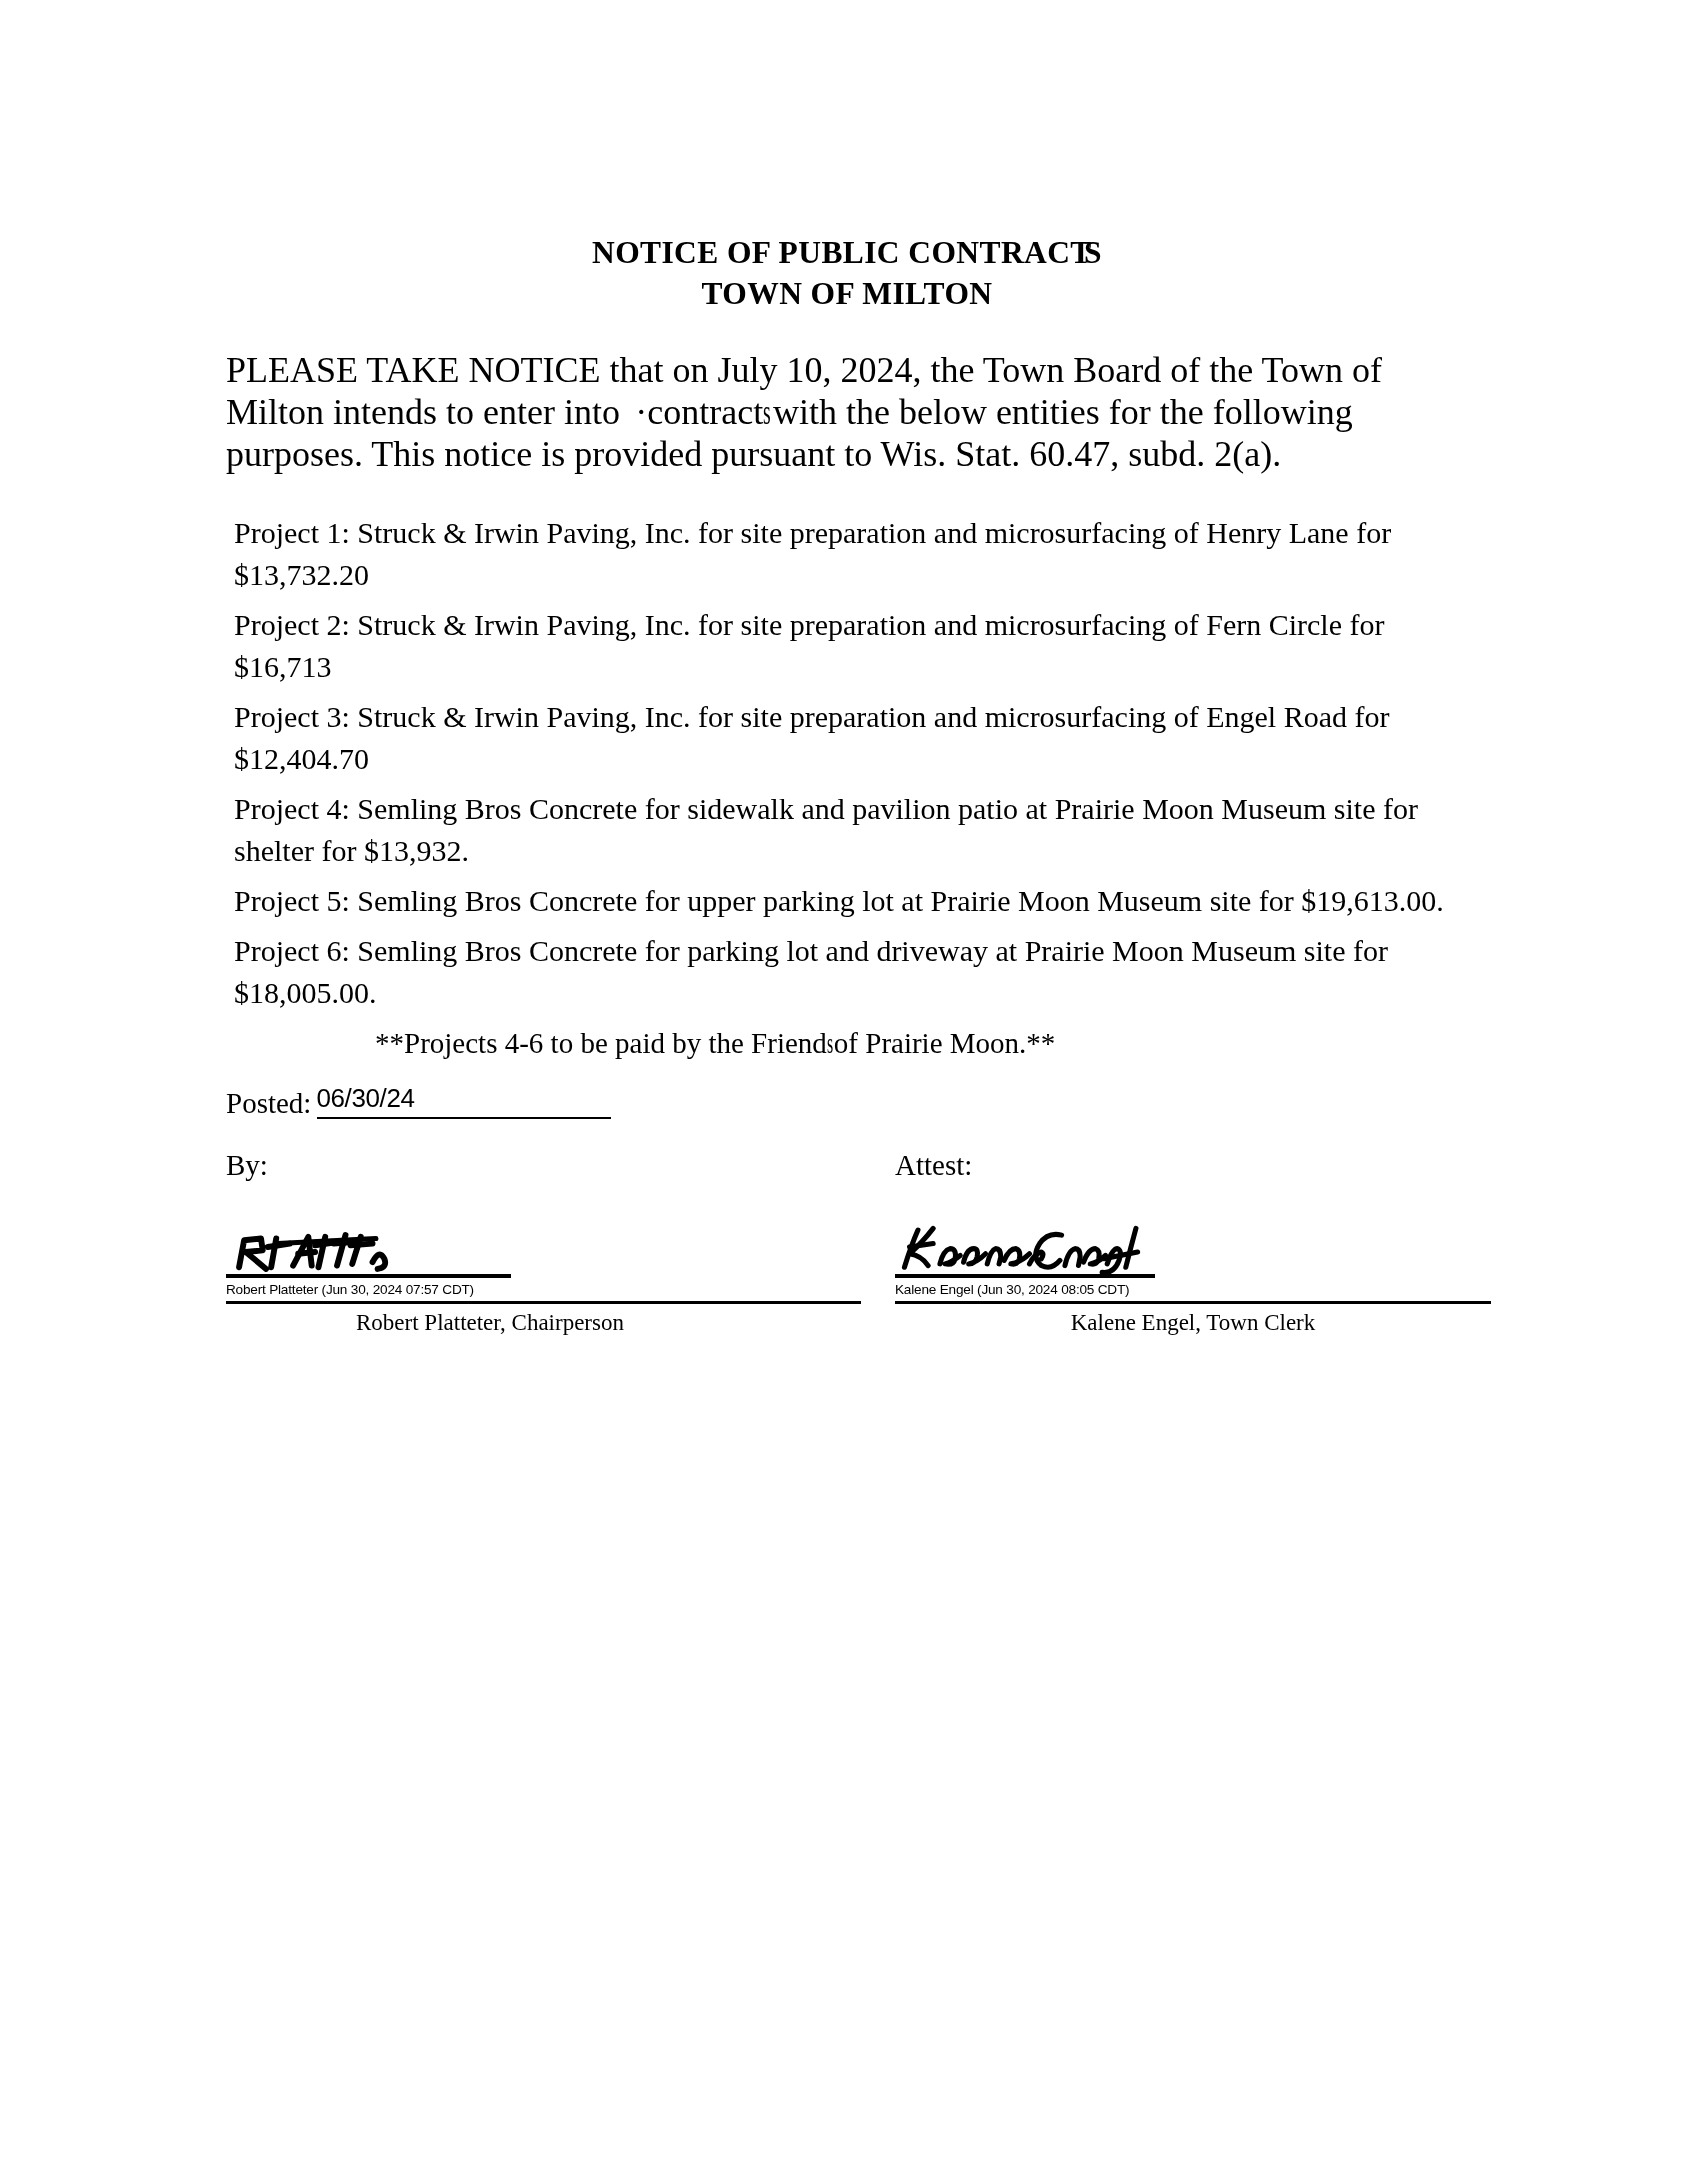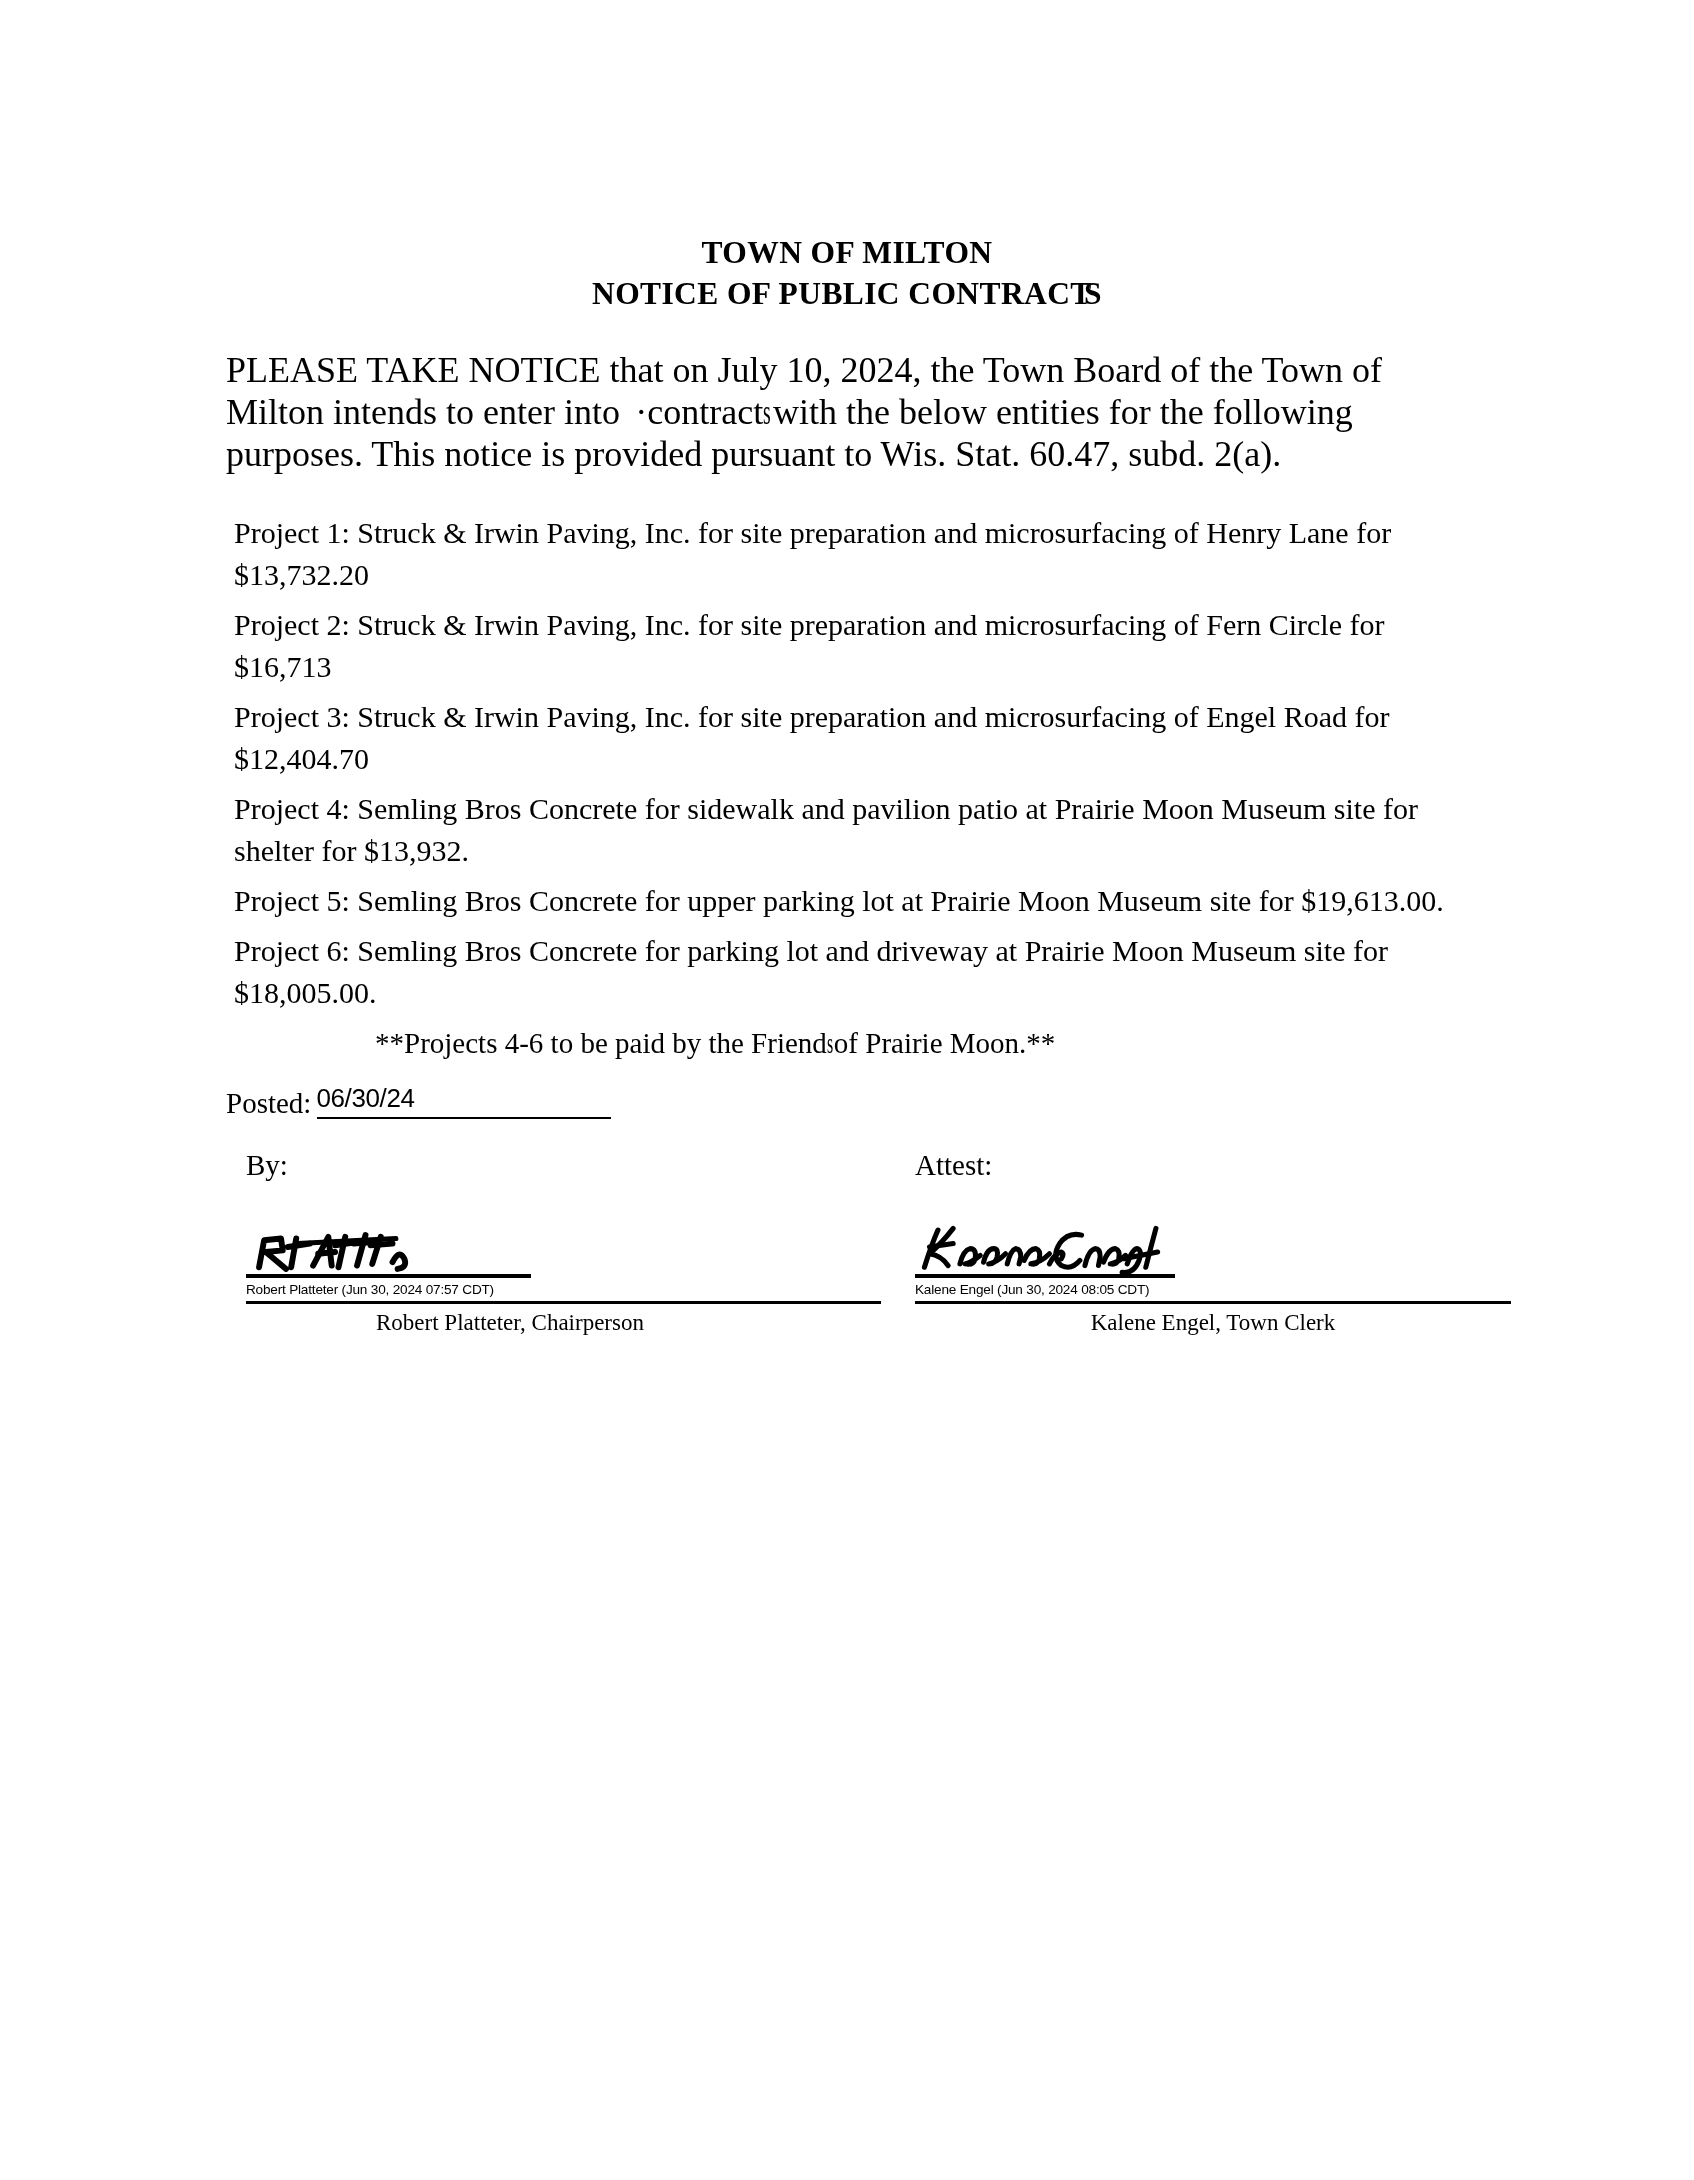--- a/index.html
+++ b/index.html
@@ -126,21 +126,20 @@
   
   .sig-row {
     position: absolute;
     left: 226px;
     top: 1148px;
     width: 1269px;
   }
   .sig-col {
     position: absolute;
     top: 0;
-    margin-left: 20px;
   }
   .sig-col.left  { left: 0px;   width: 528px; }
   .sig-col.right { left: 669px; width: 596px; }
 
   .sig-heading {
     font-size: 29px;
     line-height: 34px;
     margin-bottom: 43px;
   }
   .sig-graphic {
@@ -182,22 +181,22 @@
     text-align: center;
   }
 </style>
 </head>
 <body>
 
 <div class="page">
   <div class="sheet">
 
     <div class="title-block">
+      <div class="title-line"><span>NOTICE OF PUBLIC CONTRACT</span><span class="tight-s">S</span></div>
       <div class="title-line">TOWN OF MILTON</div>
-      <div class="title-line"><span>NOTICE OF PUBLIC CONTRACT</span><span class="tight-s">S</span></div>
     </div>
 
     <div class="body-area">
 
       <p class="para para-intro"><span>PLEASE TAKE NOTICE that on July 10, 2024, the Town Board of the Town of Milton intends to enter into</span><span class="gap"></span><span class="dotmark">·</span><span>contract</span><span class="squeeze-s">s</span><span>with the below entities for the following purposes. This notice is provided pursuant to Wis. Stat. 60.47, subd. 2(a).</span></p>
 
       <ul class="projects">
         <li class="project-item">Project 1:  Struck &amp; Irwin Paving, Inc. for site preparation and microsurfacing of Henry Lane for $13,732.20</li>
         <li class="project-item">Project 2:  Struck &amp; Irwin Paving, Inc. for site preparation and microsurfacing of Fern Circle for $16,713</li>
         <li class="project-item">Project 3: Struck &amp; Irwin Paving, Inc.  for site preparation and microsurfacing of Engel Road for $12,404.70</li>

